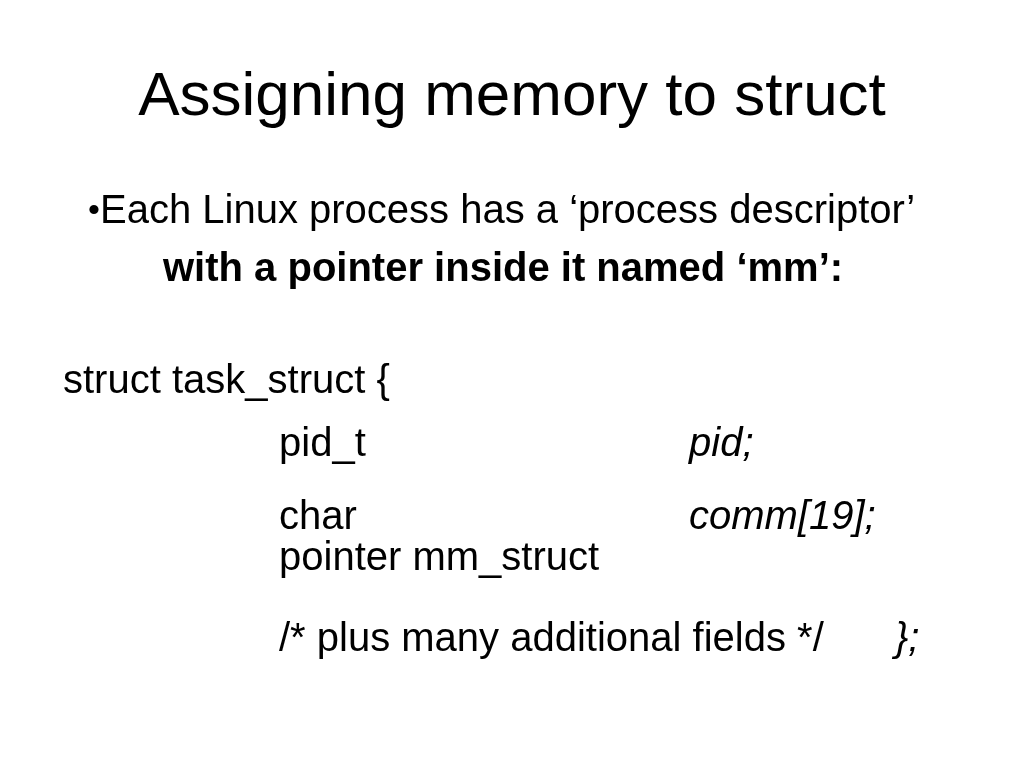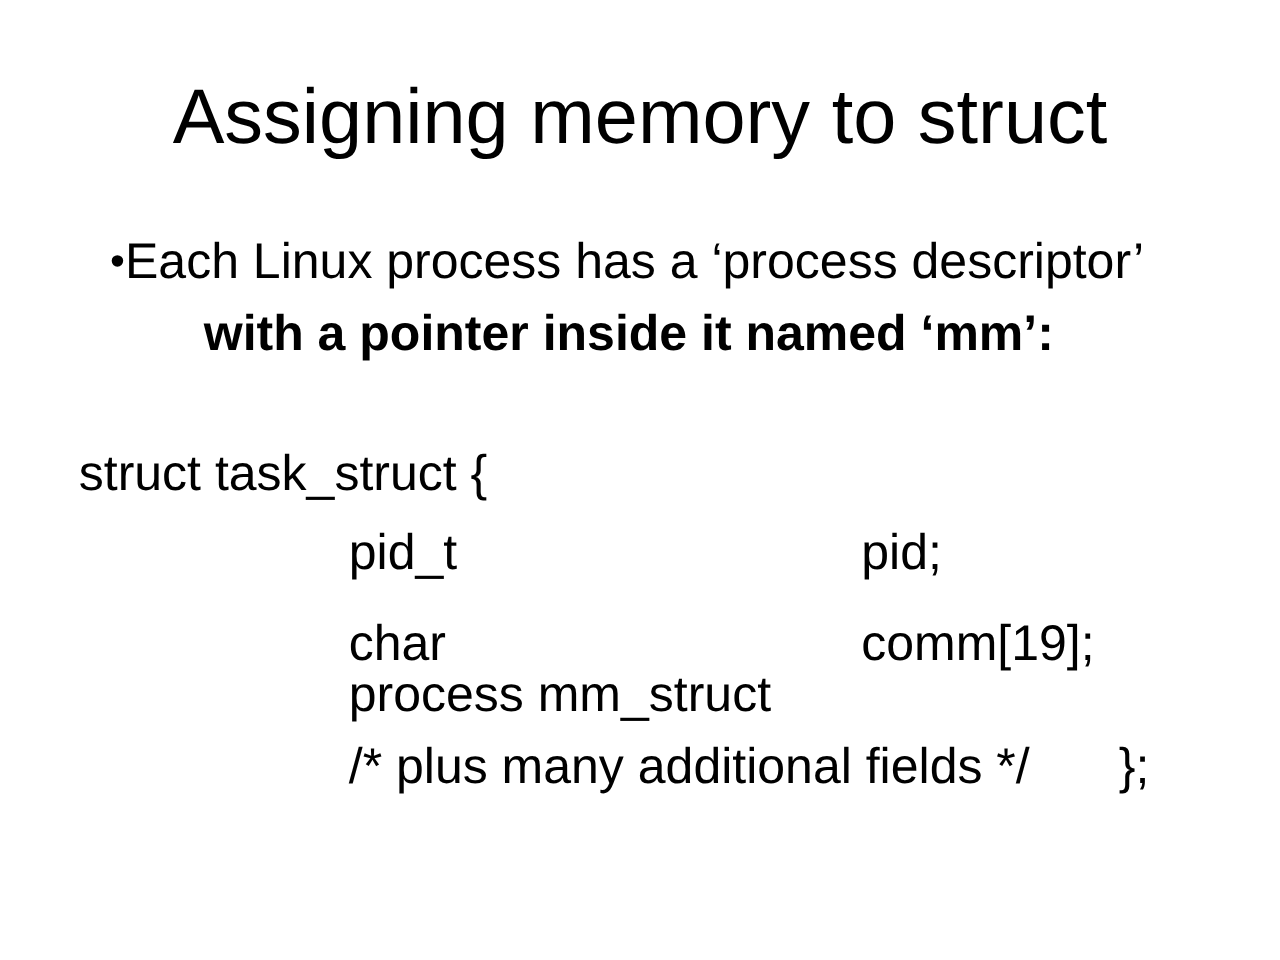--- a/index.html
+++ b/index.html
@@ -64,28 +64,29 @@
   }
   .code-row .col1 {
     position: absolute;
     left: 267px;
     white-space: nowrap;
   }
   .code-row .col2 {
     position: absolute;
     left: 677px;
     white-space: nowrap;
+    font-style: italic;
   }
   .code-row .col2-far {
     left: 883px;
   }
   .row-0 { top: 419px; }
   .row-1 { top: 492px; }
   .row-2 { top: 533px; }
-  .row-3 { top: 590px; }
+  .row-3 { top: 614px; }
 </style>
 </head>
 <body>
 
 <div class="slide">
 
   <div class="title">Assigning memory to struct</div>
 
   <div class="line bullet-row">
     <span class="bullet-glyph">•</span><span>Each Linux process has a ‘process descriptor’</span>
@@ -99,21 +100,21 @@
     <span class="col1">pid_t</span>
     <span class="col2">pid;</span>
   </div>
 
   <div class="line code-row row-1">
     <span class="col1">char</span>
     <span class="col2">comm[19];</span>
   </div>
 
   <div class="line code-row row-2">
-    <span class="col1">process mm_struct</span>
+    <span class="col1">pointer mm_struct</span>
   </div>
 
   <div class="line code-row row-3">
     <span class="col1">/* plus many additional fields */</span>
     <span class="col2 col2-far">};</span>
   </div>
 
 </div>
 
 </body></html>

